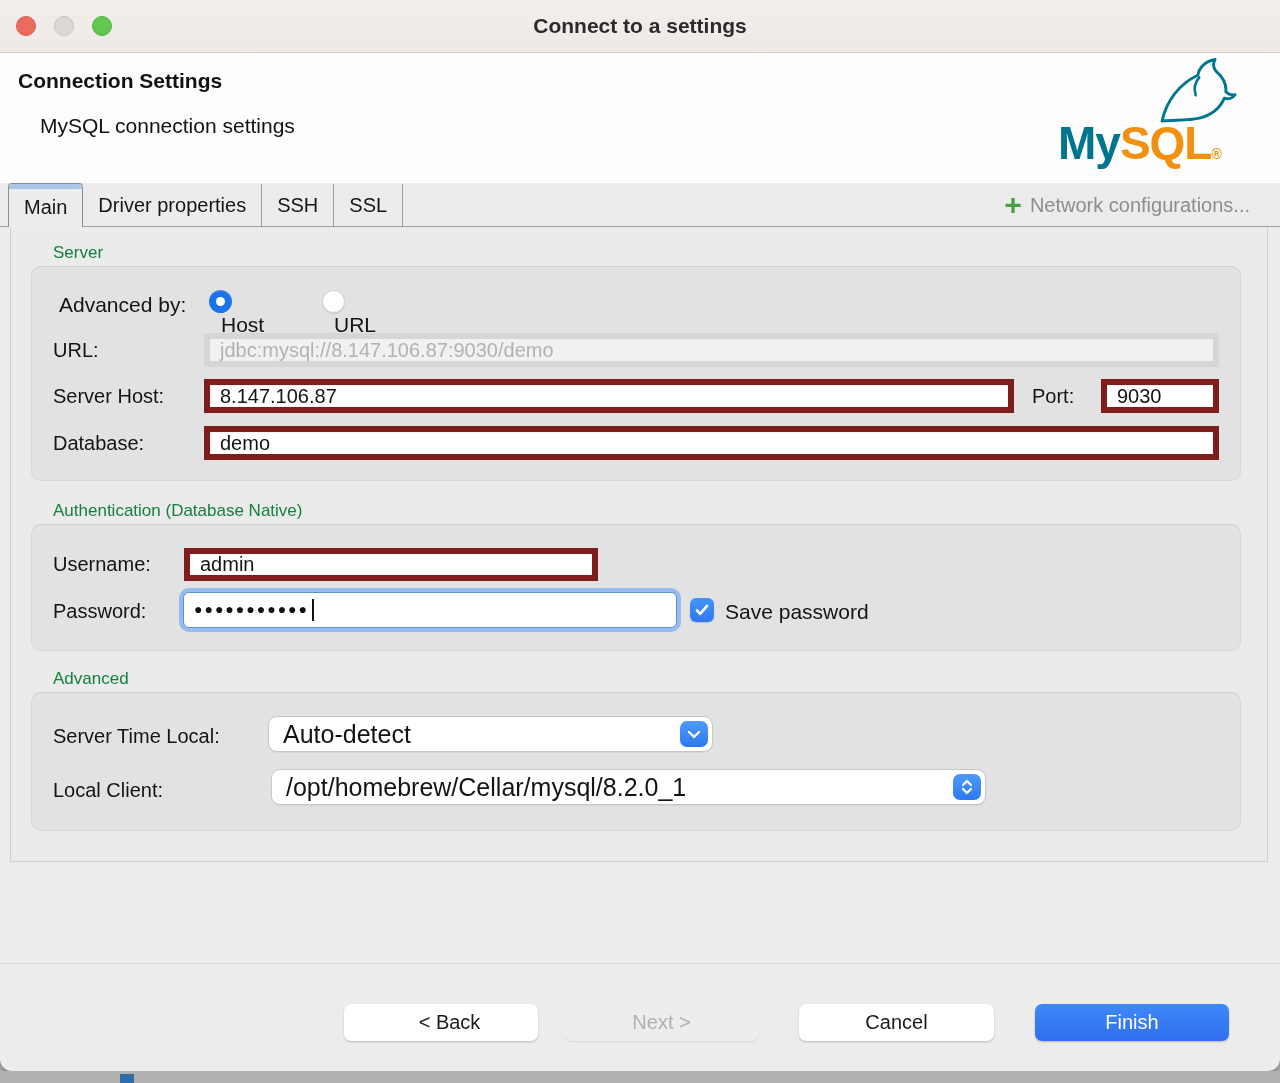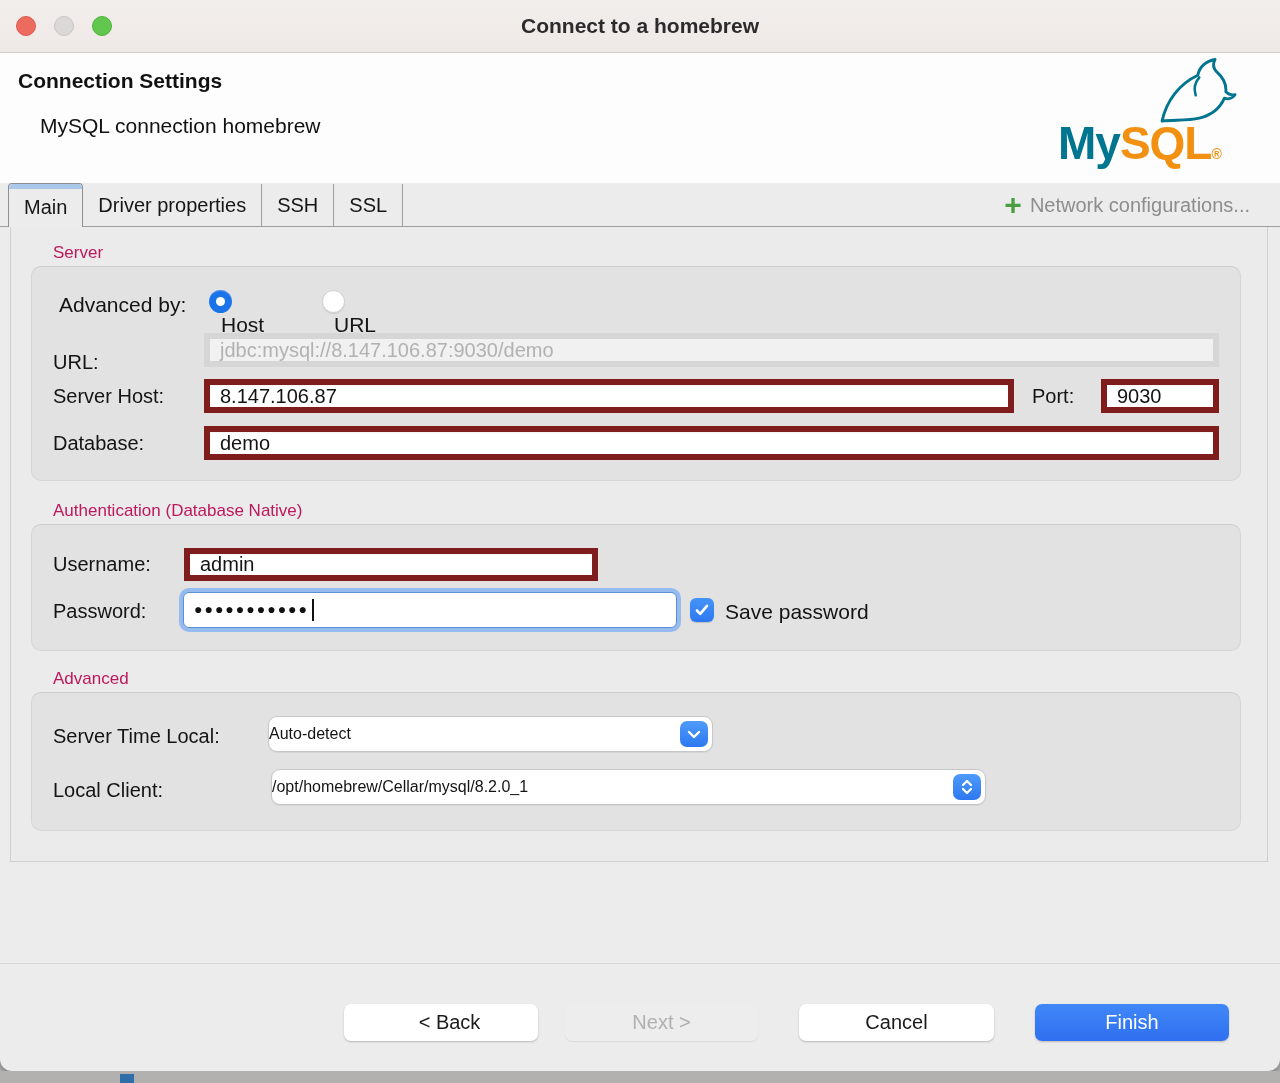--- a/index.html
+++ b/index.html
@@ -59,21 +59,21 @@
   .netcfg{
     position:absolute;right:30px;top:0;height:44px;display:flex;align-items:center;gap:8px;
   }
   .netcfg .plus{font-size:30px;font-weight:700;color:#4a9e42;line-height:30px;}
   .netcfg .txt{font-size:20px;color:#8d8d8d;}
   
   .panel{
     position:absolute;top:227px;left:10px;width:1258px;height:635px;
     background:#ebebeb;border:1px solid #cfcfcf;border-top:none;box-sizing:border-box;
   }
-  .sect-label{position:absolute;font-size:17px;color:#be185d;}
+  .sect-label{position:absolute;font-size:17px;color:#15803d;}
   .groupbox{
     position:absolute;background:#e2e2e2;border-radius:10px;
     box-shadow:inset 0 0 0 1px rgba(0,0,0,.05), inset 0 1px 0 rgba(0,0,0,.04);
   }
   .flabel{position:absolute;font-size:20px;color:#141414;white-space:nowrap;}
   .tfield{
     position:absolute;background:#fff;border:6px solid #7f1d1d;box-sizing:border-box;
     font-size:20px;color:#141414;padding:0 10px;display:flex;align-items:center;
     box-shadow:inset 0 1px 2px rgba(0,0,0,.05);white-space:nowrap;overflow:hidden;
   }
@@ -97,21 +97,21 @@
   .checkbox{
     position:absolute;width:24px;height:24px;border-radius:6px;
     background:linear-gradient(#4594f8,#2d78f1);display:flex;align-items:center;justify-content:center;
     box-shadow:0 1px 1px rgba(0,0,0,.15);
   }
   .checkbox svg{display:block;}
   
   .combo{
     position:absolute;background:#fff;border:1px solid #c6c6c6;border-radius:9px;
     box-sizing:border-box;display:flex;align-items:center;
-    font-size:16px;color:#141414;
+    font-size:25px;color:#141414;padding-left:14px;
     box-shadow:0 1px 1px rgba(0,0,0,.06);
   }
   .combo .cbtn{
     position:absolute;right:4px;top:4px;bottom:4px;width:28px;border-radius:7px;
     background:linear-gradient(#4f9bf9,#2d78f1);display:flex;align-items:center;justify-content:center;
   }
   
   .btnbar-sep{position:absolute;left:0;right:0;top:963px;border-top:1px solid #d8d8d8;}
   .btn{
     position:absolute;top:1004px;height:37px;border-radius:7px;font-size:20px;
@@ -128,26 +128,26 @@
 <body>
 
 <div class="window">
 
   <div class="titlebar">
     <div class="traffic">
       <span class="light close"></span>
       <span class="light min"></span>
       <span class="light zoom"></span>
     </div>
-    <div class="win-title">Connect to a homebrew</div>
+    <div class="win-title">Connect to a settings</div>
   </div>
 
   <div class="header">
     <div class="hdr-title">Connection Settings</div>
-    <div class="hdr-sub">MySQL connection homebrew</div>
+    <div class="hdr-sub">MySQL connection settings</div>
     <div class="logo">
       <span class="dolphin">
         <svg width="86" height="66" viewBox="0 0 120 92" fill="none">
           <path d="M14 88 C20 60 38 36 64 24 C66 12 76 4 88 2 C85 8 85 14 90 19 C99 27 104 37 103 47 C106 50 111 52 116 51 C113 56 107 58 101 56 C95 70 82 80 66 84 C49 88 30 86 14 88 Z" stroke="#00758f" stroke-width="4" stroke-linejoin="round"></path>
           <path d="M66 27 C60 34 58 43 61 52" stroke="#00758f" stroke-width="3.5" stroke-linecap="round"></path>
         </svg>
       </span>
       <span class="wordmark"><span class="my">My</span><span class="sql">SQL</span><span class="reg">®</span></span>
     </div>
   </div>
@@ -174,21 +174,21 @@
     <div class="flabel" style="left:48px;top:66px;font-size:21px;">Advanced by:</div>
     <div class="radio-row" style="left:198px;top:63px;">
       <span class="radio on"></span>
       <span class="rlabel">Host</span>
     </div>
     <div class="radio-row" style="left:311px;top:63px;">
       <span class="radio off"></span>
       <span class="rlabel">URL</span>
     </div>
 
-    <div class="flabel" style="left:42px;top:124px;">URL:</div>
+    <div class="flabel" style="left:42px;top:112px;">URL:</div>
     <div class="tfield disabled" style="left:193px;top:106px;width:1015px;height:34px;">jdbc:mysql://8.147.106.87:9030/demo</div>
 
     <div class="flabel" style="left:42px;top:158px;">Server Host:</div>
     <div class="tfield" style="left:193px;top:152px;width:810px;height:34px;">8.147.106.87</div>
     <div class="flabel" style="left:1021px;top:158px;">Port:</div>
     <div class="tfield" style="left:1090px;top:152px;width:118px;height:34px;">9030</div>
 
     <div class="flabel" style="left:42px;top:205px;">Database:</div>
     <div class="tfield" style="left:193px;top:199px;width:1015px;height:34px;">demo</div>
 

